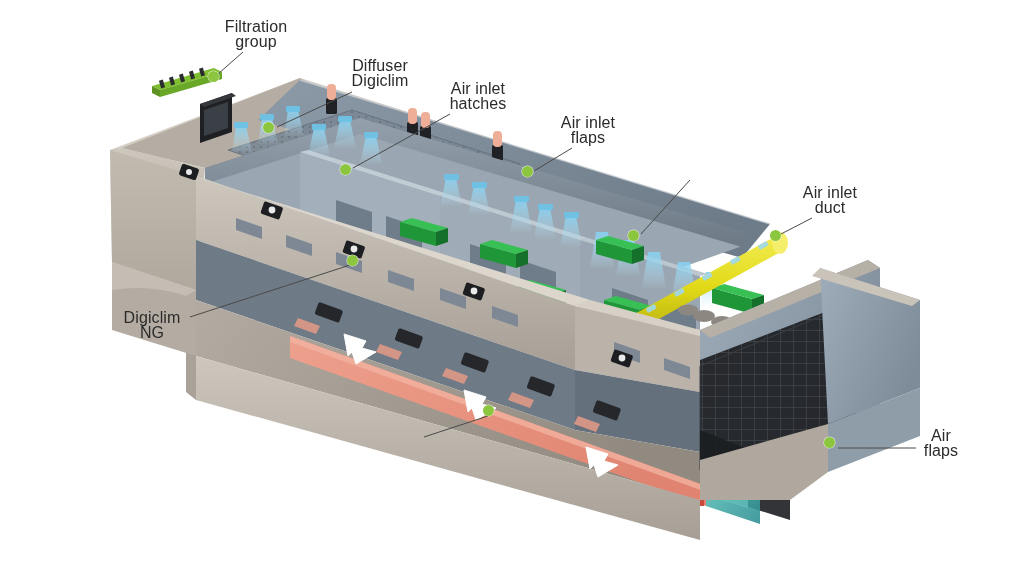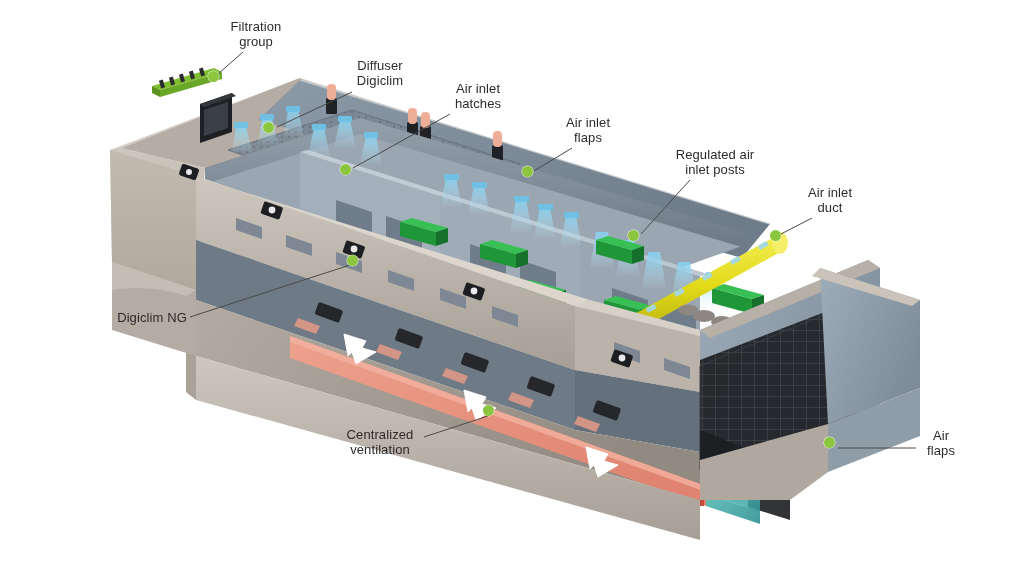--- a/index.html
+++ b/index.html
@@ -1,20 +1,20 @@
 <!DOCTYPE html>
 <html><head>
 <meta charset="utf-8">
 <style>
   html,body{margin:0;padding:0;background:#fff;}
   body{width:1024px;height:576px;overflow:hidden;
        font-family:"Liberation Sans",sans-serif;}
   #stage{position:relative;width:1024px;height:576px;background:#ffffff;}
   svg.layer{position:absolute;top:0;left:0;width:1024px;height:576px;}
-  .callout{position:absolute;color:#2b2b2b;font-size:13px;line-height:14.5px;
+  .callout{position:absolute;color:#2b2b2b;font-size:16px;line-height:14.5px;
            text-align:center;white-space:pre-line;letter-spacing:.1px;}
   .dot{position:absolute;width:11px;height:11px;border-radius:50%;
        background:#8cc63f;box-shadow:0 0 0 .5px rgba(255,255,255,.85);}
 </style>
 </head>
 <body>
 
 <div id="stage">
 
   <svg class="layer" viewBox="0 0 1024 576">
@@ -373,27 +373,23 @@
 
   <div class="callout" style="left:340px;top:59px;width:80px">Diffuser
 Digiclim</div>
 
   <div class="callout" style="left:438px;top:82px;width:80px">Air inlet
 hatches</div>
 
   <div class="callout" style="left:548px;top:116px;width:80px">Air inlet
 flaps</div>
 
-  <div class="callout" style="left:660px;top:148px;width:110px">Regulated air
-inlet posts</div>
 
   <div class="callout" style="left:790px;top:186px;width:80px">Air inlet
 duct</div>
 
   <div class="callout" style="left:110px;top:311px;width:84px;text-align:center">Digiclim NG</div>
 
-  <div class="callout" style="left:332px;top:428px;width:96px">Centralized
-ventilation</div>
 
   <div class="callout" style="left:916px;top:429px;width:50px">Air
 flaps</div>
 
 </div>
 
 </body></html>

